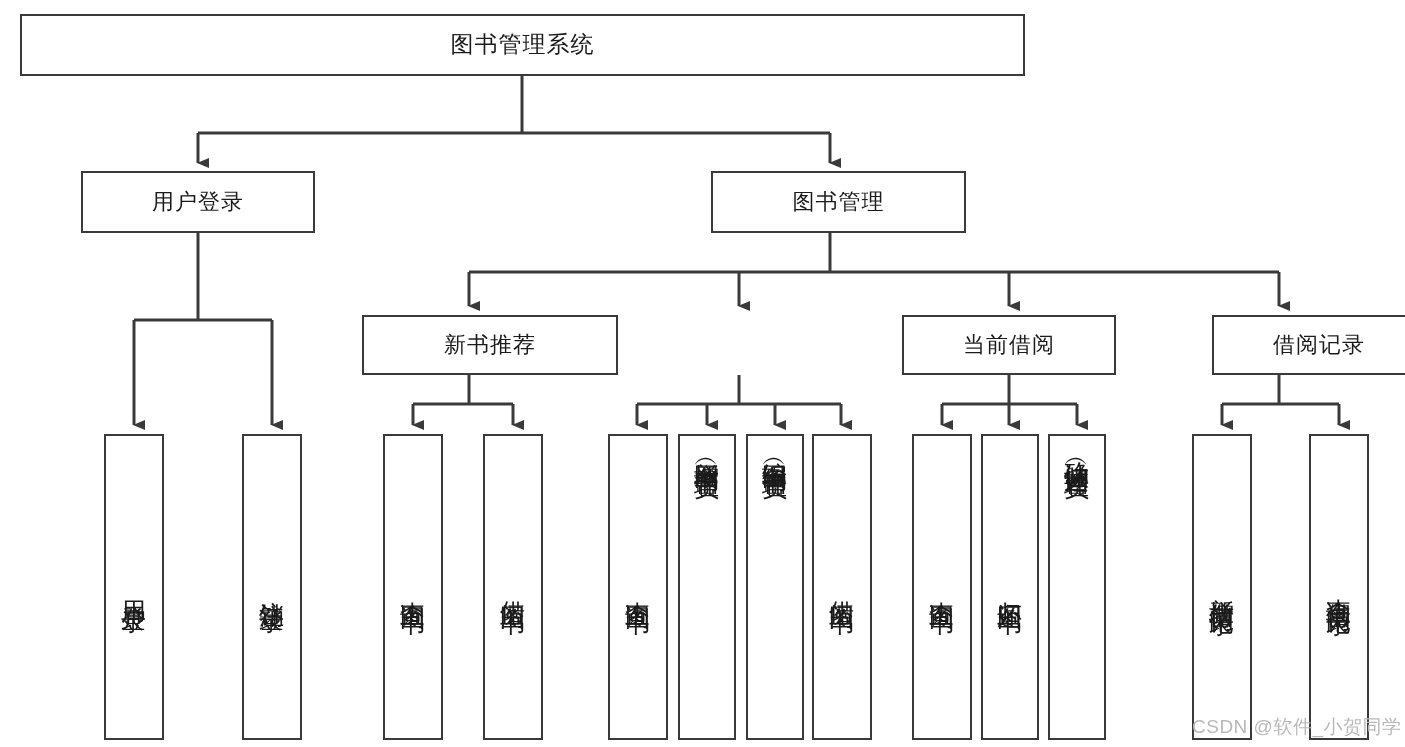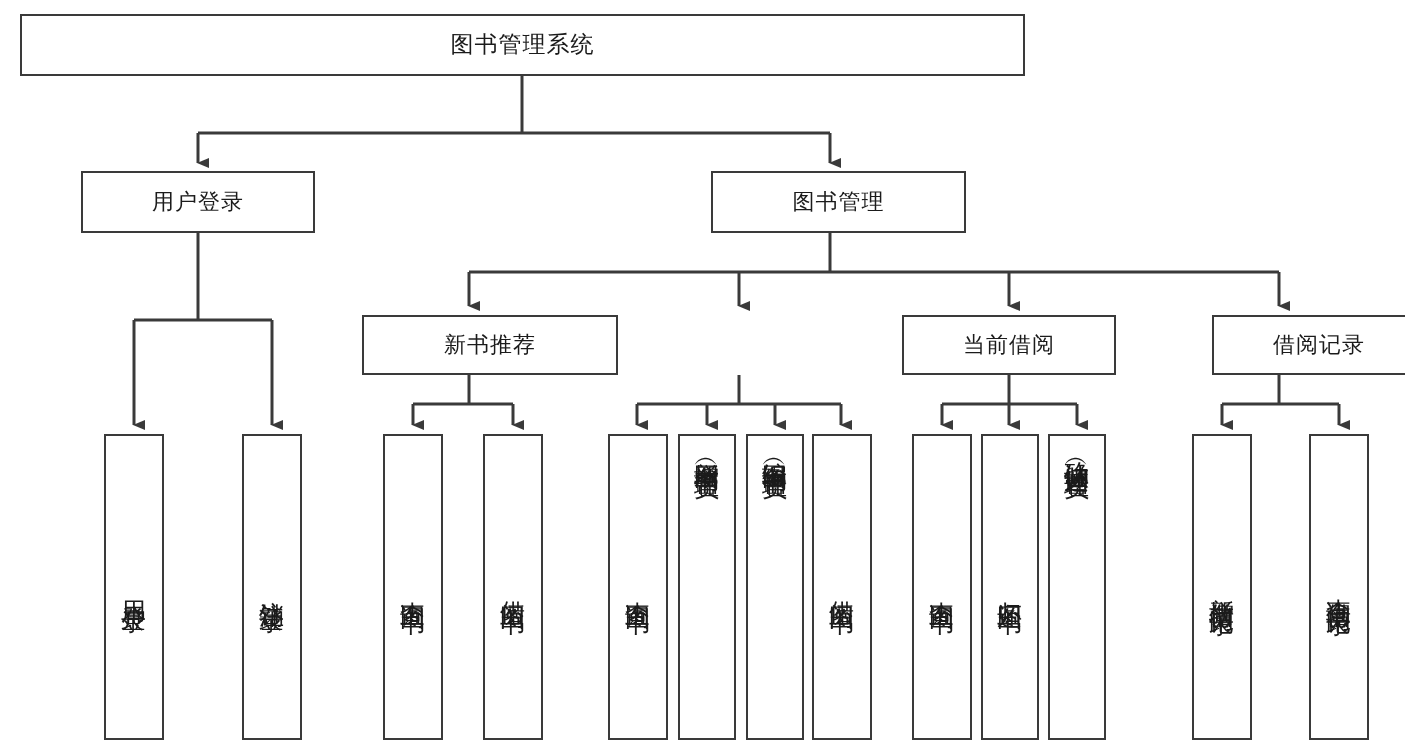--- a/index.html
+++ b/index.html
@@ -174,13 +174,14 @@
     <span class="label">确认归还（管理员）</span>
   </div>
 
   <div class="node v centered" style="left:1192px;top:434px;width:60px;height:306px;">
     <span class="label">新增借阅记录</span>
   </div>
   <div class="node v centered" style="left:1309px;top:434px;width:60px;height:306px;">
     <span class="label">查询借阅记录</span>
   </div>
 
+  <div id="watermark">CSDN @软件_小贺同学</div>
 </div>
 
 </body></html>

